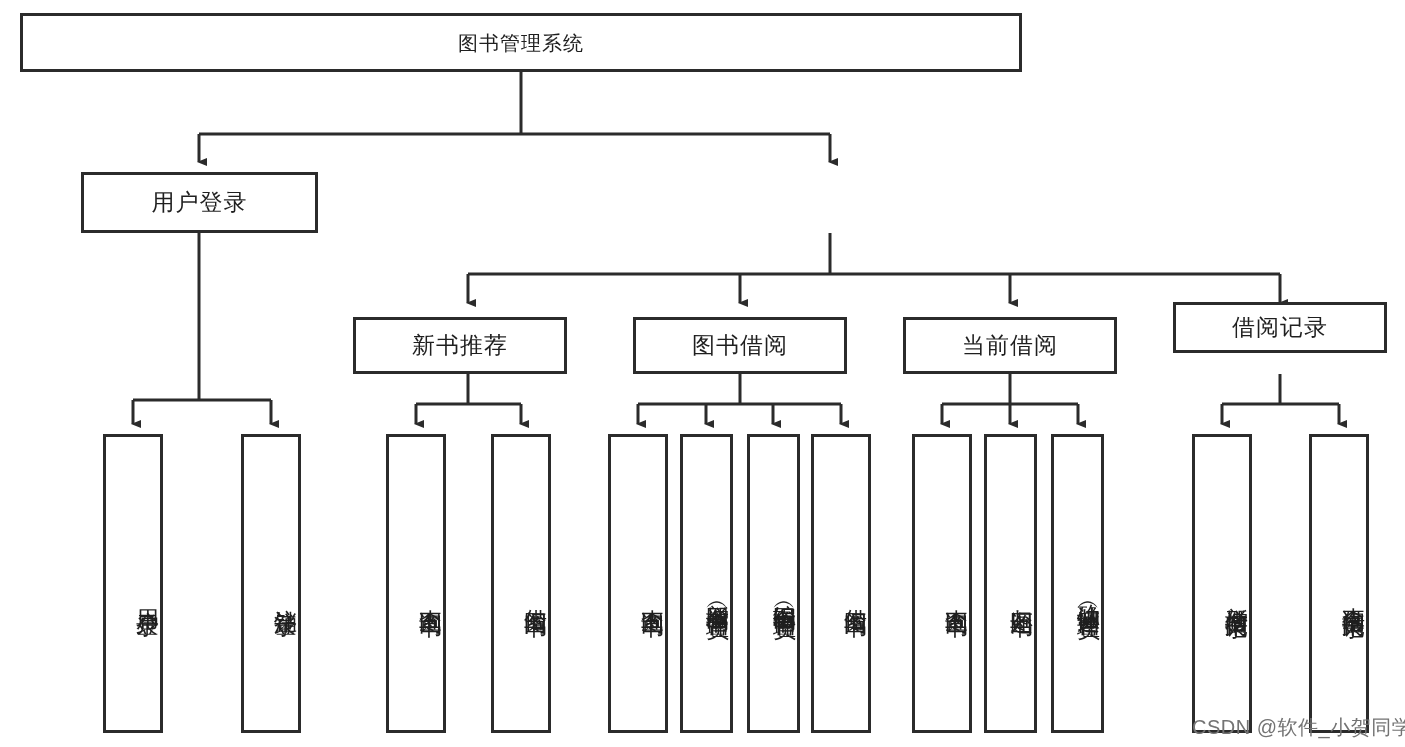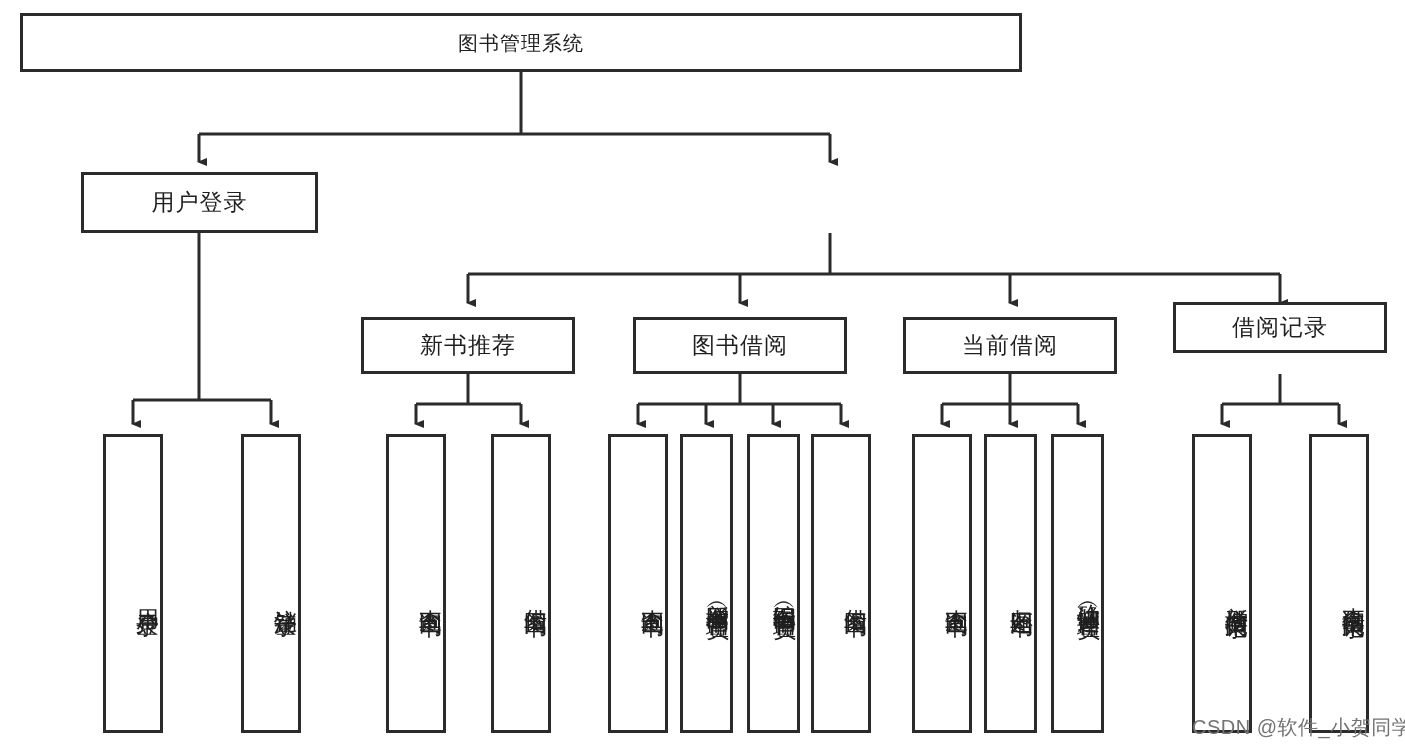--- a/index.html
+++ b/index.html
@@ -123,21 +123,21 @@
   </svg>
 
   <div class="node horiz root" style="left:20px; top:13px; width:1002px; height:59px;">
     <span>图书管理系统</span>
   </div>
 
   <div class="node horiz" style="left:81px; top:172px; width:237px; height:61px;">
     <span>用户登录</span>
   </div>
 
-  <div class="node horiz" style="left:361px; top:317px; width:214px; height:57px;">
+  <div class="node horiz" style="left:353px; top:317px; width:214px; height:57px;">
     <span>新书推荐</span>
   </div>
   <div class="node horiz" style="left:903px; top:317px; width:214px; height:57px;">
     <span>当前借阅</span>
   </div>
   <div class="node horiz" style="left:633px; top:317px; width:214px; height:57px;">
     <span>图书借阅</span>
   </div>
   <div class="node horiz" style="left:1173px; top:302px; width:214px; height:51px;">
     <span>借阅记录</span>

